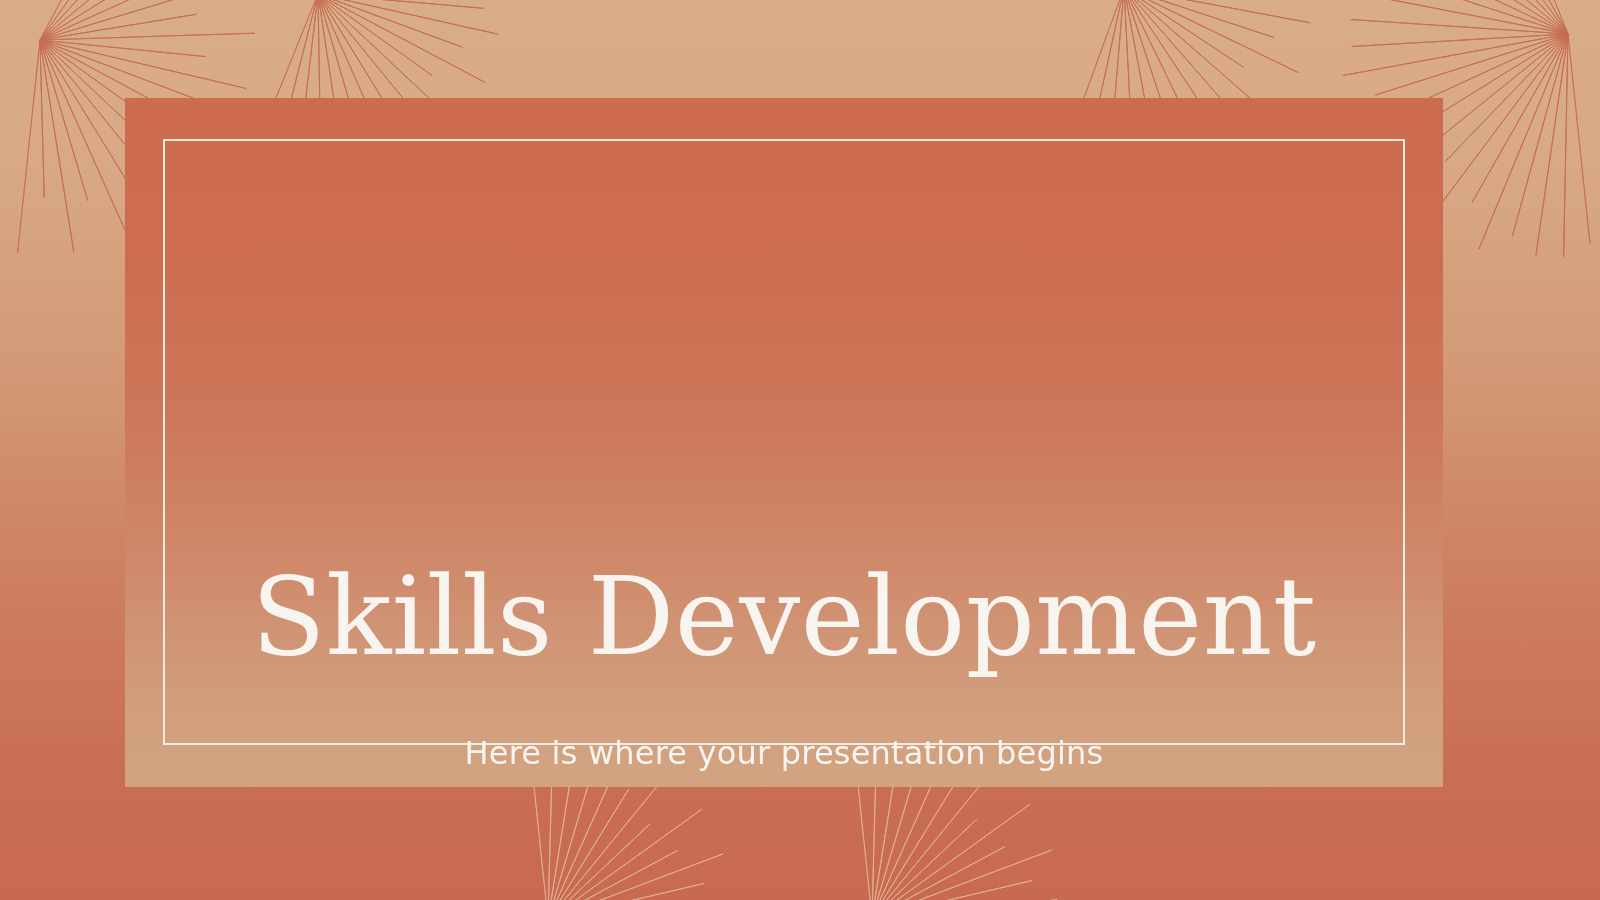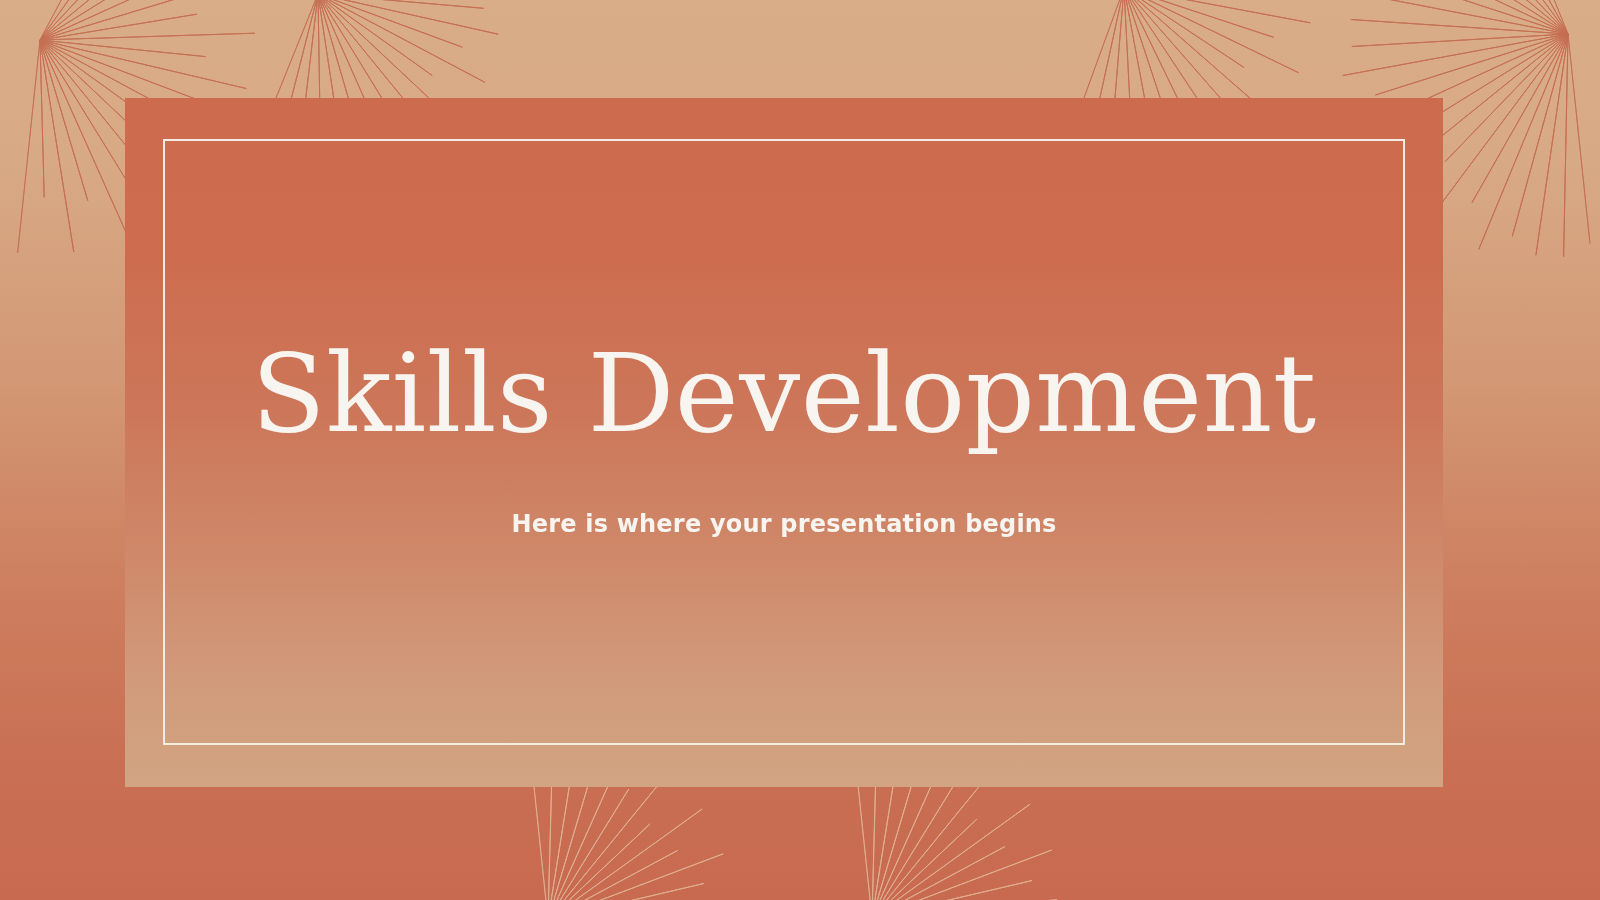--- a/index.html
+++ b/index.html
@@ -62,42 +62,42 @@
   
   #text-block {
     position: absolute;
     left: 0;
     right: 0;
     top: 0;
     bottom: 0;
     display: flex;
     flex-direction: column;
     align-items: center;
-    justify-content: center;
+    justify-content: flex-end;
   }
 
   #slide-title {
     margin: 0;
     font-family: "DejaVu Serif", serif;
     font-weight: 400;
     font-size: 108px;
     line-height: 1.52;
     letter-spacing: 0.5px;
     color: #f8f4ef;
     text-align: center;
     width: 1180px;
     margin-top: -26px;
   }
 
   #slide-subtitle {
-    margin: 8px;
+    margin: 15px;
     margin-top: 34px;
     font-family: "DejaVu Sans", sans-serif;
-    font-weight: 700;
-    font-size: 24px;
+    font-weight: 400;
+    font-size: 32px;
     line-height: 1.2;
     letter-spacing: 0.2px;
     color: #f8f4ef;
     text-align: center;
   }
 </style>
 </head>
 <body>
 
 <div id="slide">

